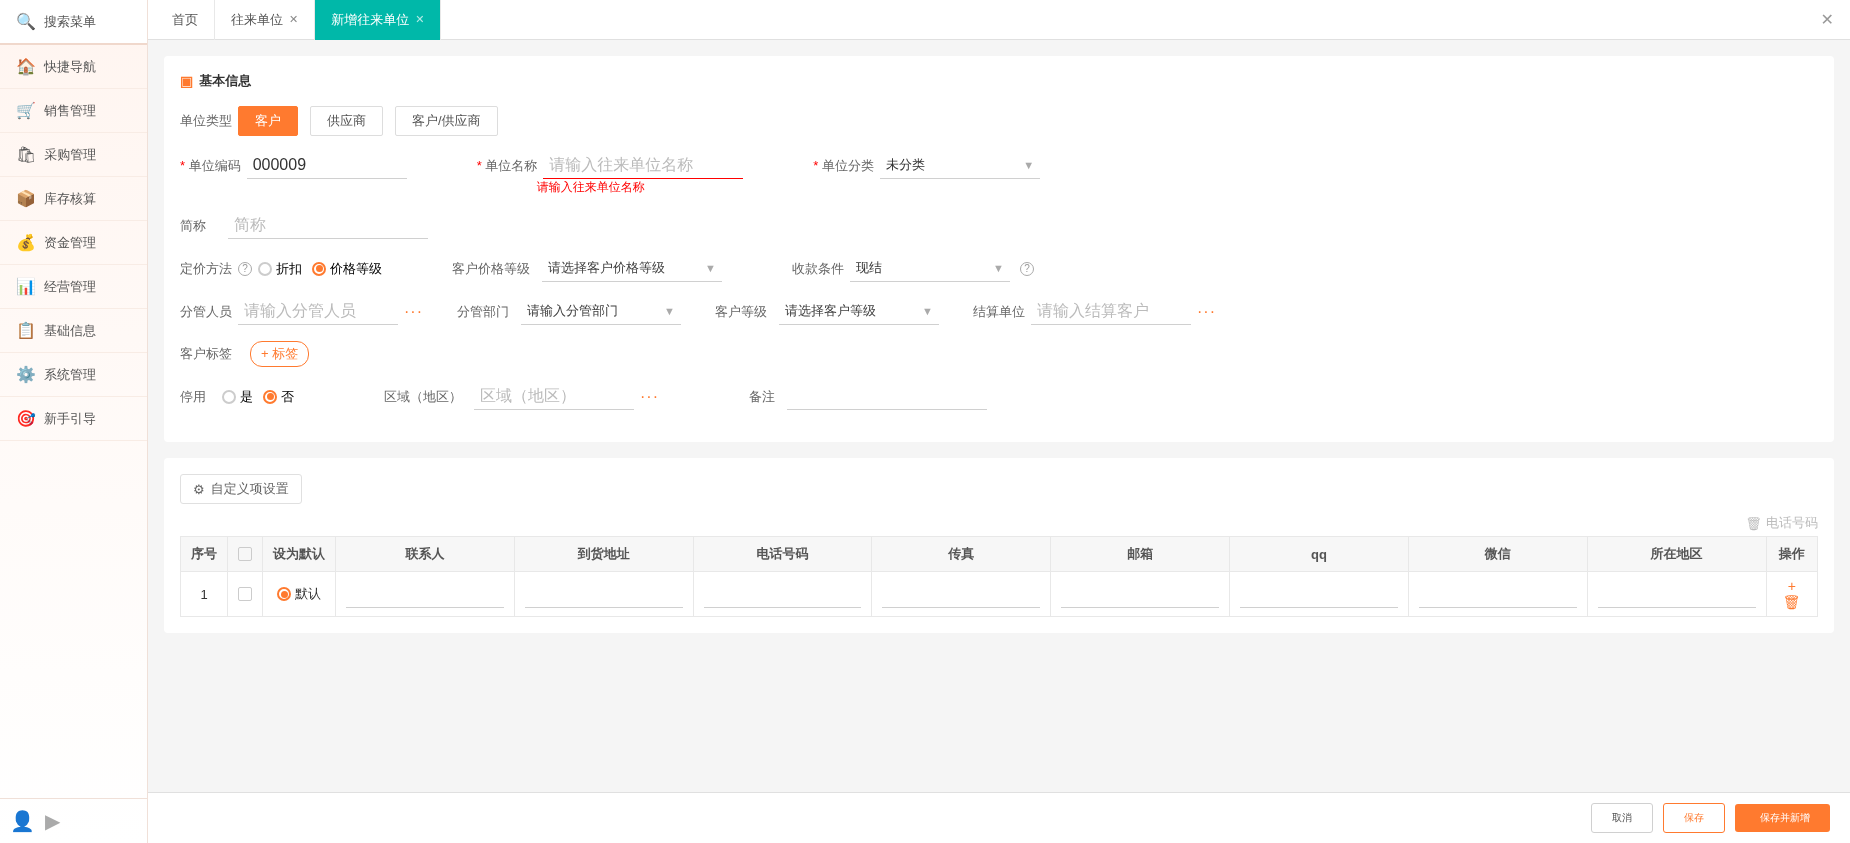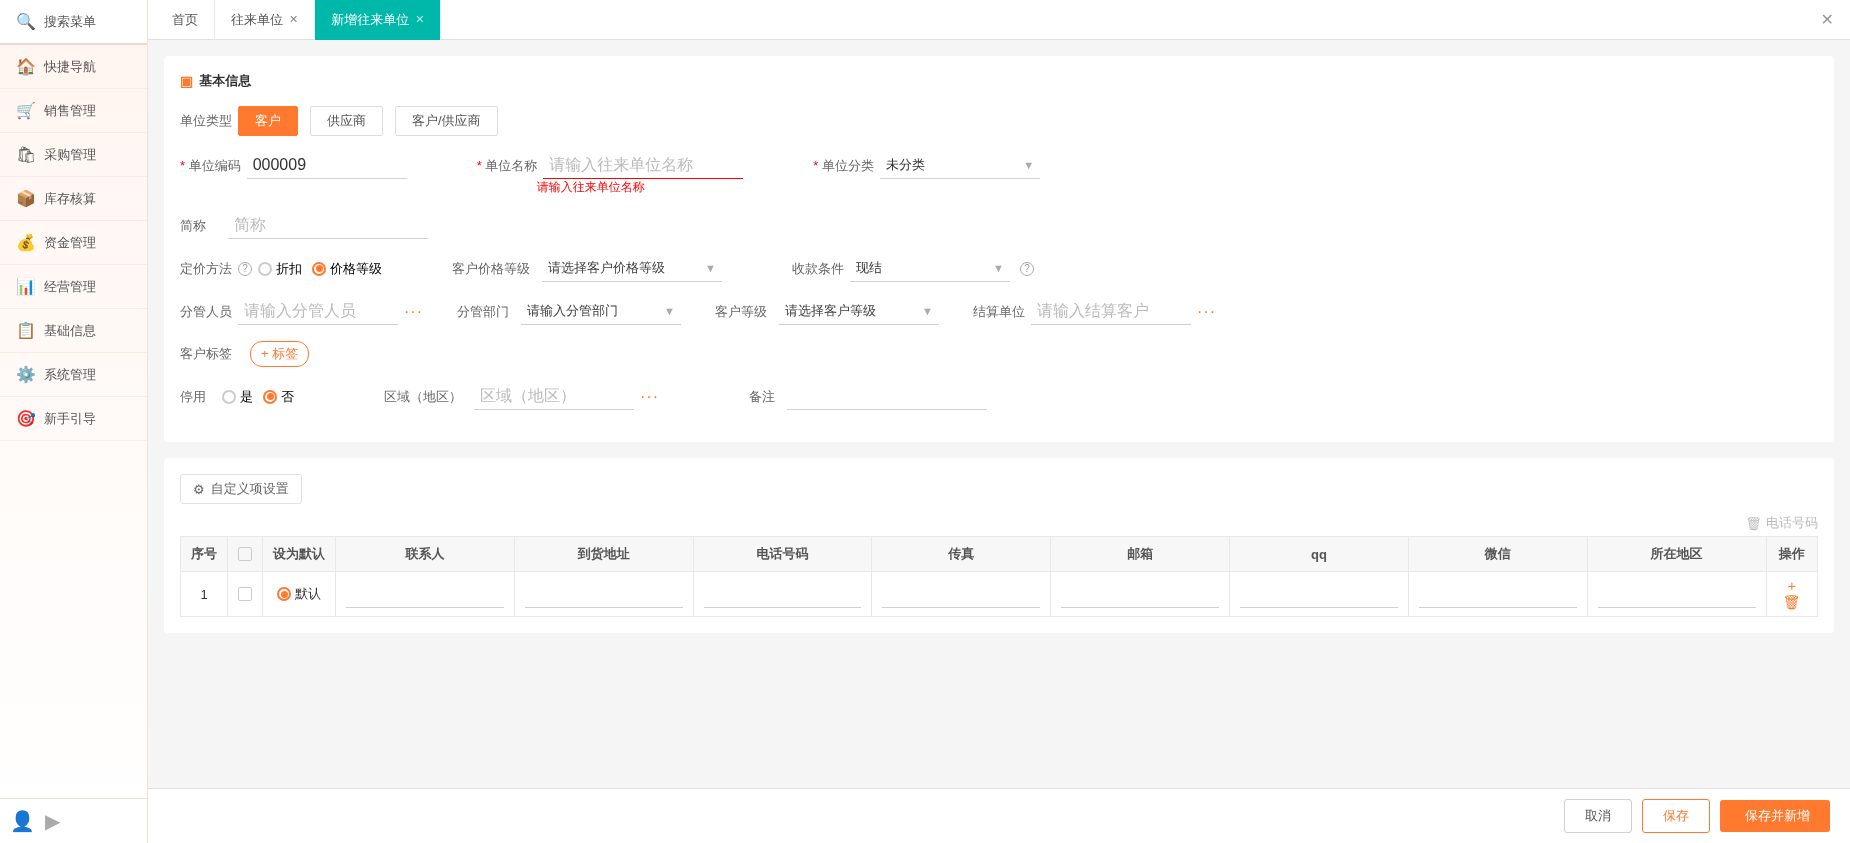--- a/index.html
+++ b/index.html
@@ -291,21 +291,21 @@
       padding: 10px 20px;
       display: flex;
       justify-content: flex-end;
       gap: 10px;
       align-items: center;
     }
     .btn {
       padding: 7px 20px;
       border-radius: 3px;
       cursor: pointer;
-      font-size: 13px;
+      font-size: 10px;
       border: none;
     }
     .btn-cancel {
       background: #fff;
       border: 1px solid #d0d0d0;
       color: #555;
     }
     .btn-save {
       background: #fff;
       border: 1px solid #ff7a2f;

